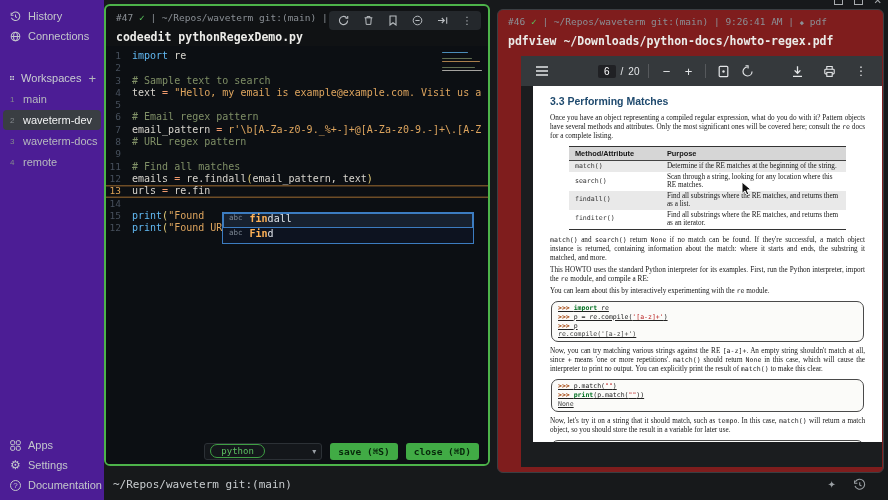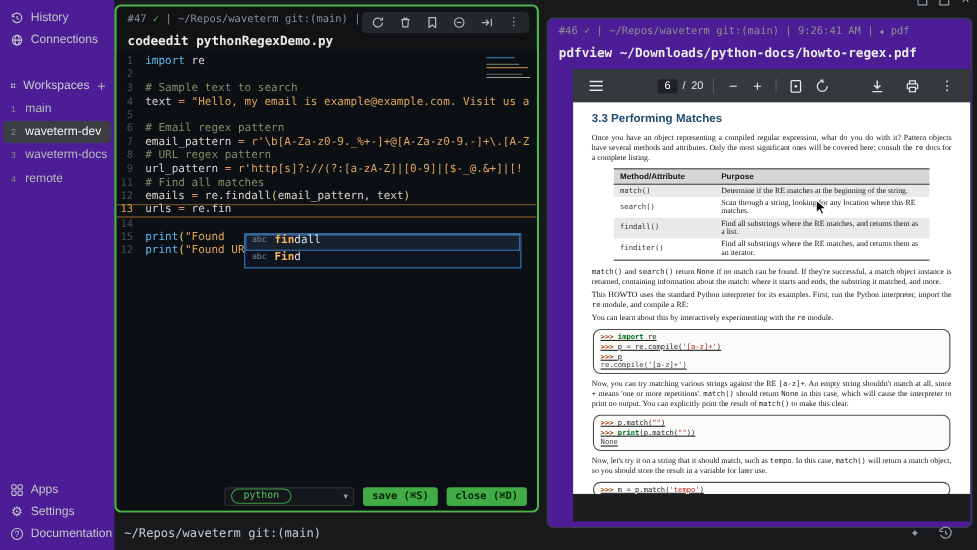--- a/index.html
+++ b/index.html
@@ -57,32 +57,32 @@
   .ac-m { color:#ffb257; font-weight:bold; }
   .ac-r { color:#dde2e8; }
 
   .panel-footer { position:absolute; left:0; right:0; bottom:0; height:26px; background:#0c0f13; display:flex; align-items:center; justify-content:flex-end; gap:8px; padding:0 9px; }
   .lang-select { width:118px; height:17px; background:#14171b; border:1px solid #2c3136; border-radius:3px; display:flex; align-items:center; justify-content:space-between; padding:0 5px; }
   .lang-pill { border:1px solid #3f9f44; color:#5cc061; border-radius:8px; padding:0 10px; font:9px "DejaVu Sans Mono", monospace; line-height:12px; }
   .lang-select .chev { color:#9aa0a6; font-size:8px; }
   .btn { background:#41ab45; color:#07270b; font:bold 9.5px "DejaVu Sans Mono", monospace; padding:3px 8px; border-radius:3px; cursor:pointer; }
 
   
-  .panel-right { left:497px; top:16px; width:387px; height:464px; background:#4c1d95; border:1px solid #3a3e42; }
+  .panel-right { left:497px; top:9px; width:387px; height:464px; background:#7f1d1d; border:1px solid #3a3e42; }
   .pdfviewer { position:absolute; left:23px; right:1px; top:46px; bottom:5px; background:#1b1d1f; }
   .pdf-toolbar { height:30px; background:#35393c; display:flex; align-items:center; padding:0 13px; color:#e4e6e8; }
   .tb-sep { width:1px; height:14px; background:#56595c; margin:0 9px; }
   .tb-ic { display:flex; align-items:center; justify-content:center; width:16px; }
   .pagegrp { display:flex; align-items:center; gap:5px; margin-left:48px; font:10px "Liberation Sans", sans-serif; }
   .pagebox { background:#202124; color:#fff; padding:1px 6px; border-radius:2px; font-size:10px; }
   .zoom-glyph { font-size:13px; line-height:13px; }
   .pdf-toolbar .kebab { font-size:12px; }
   .tb-right { margin-left:auto; display:flex; align-items:center; gap:16px; }
 
-  .pdf-page { background:#ffffff; height:356px; overflow:hidden; padding:7px 17px 0; font-family:"Liberation Serif", serif; font-size:7.2px; color:#151515; }
+  .pdf-page { background:#ffffff; height:356px; overflow:hidden; padding:7px 17px 0; font-family:"Liberation Serif", serif; font-size:7.2px; color:#151515;margin-left:12px; }
   .pdf-h { font:bold 10.5px "Liberation Sans", sans-serif; color:#1f4a6e; margin:2px 0 7px; }
   .pdf-page p { margin:3px 0; line-height:1.26; text-align:justify; }
   .icode { font-family:"DejaVu Sans Mono", monospace; font-size:6.6px; color:#222; }
   .pdf-tbl { width:88%; margin:5px auto 6px; border-collapse:collapse; font-size:7.2px; border-top:1.4px solid #333; border-bottom:1.4px solid #333; }
   .pdf-tbl th { background:#d6d6d6; font:bold 7.4px "Liberation Sans", sans-serif; text-align:left; padding:2px 6px; border-bottom:1px solid #444; }
   .pdf-tbl td { padding:1.2px 6px; line-height:1.15; }
   .pdf-tbl tr.odd { background:#e9e9e9; }
   .pdf-tbl td.mono { font-family:"DejaVu Sans Mono", monospace; font-size:6.6px; color:#333; white-space:nowrap; }
   .pdf-code { border:1px solid #4a4a4a; border-radius:7px; background:#fbfbf9; margin:5px 1px; padding:2px 6px; font:6.5px "DejaVu Sans Mono", monospace; line-height:1.35; color:#222;text-decoration:underline; }
   .pc-pr { color:#a3430a; font-weight:bold; } .pc-kw { color:#007020; font-weight:bold; }
@@ -234,21 +234,20 @@
         <div class="crow">
           <span class="gut">7</span>
           <span class="ctext"><span class="tk-v">email_pattern </span><span class="tk-o">= </span><span class="tk-s">r'\b[A-Za-z0-9._%+-]+@[A-Za-z0-9.-]+\.[A-Z</span></span>
         </div>
         <div class="crow">
           <span class="gut">8</span>
           <span class="ctext"><span class="tk-c"># URL regex pattern</span></span>
         </div>
         <div class="crow">
           <span class="gut">9</span>
-          <span class="ctext"><span class="tk-v">url_pattern </span><span class="tk-o">= </span><span class="tk-s">r'http[s]?://(?:[a-zA-Z]|[0-9]|[$-_@.&amp;+]|[!</span></span>
         </div>
         <div class="crow">
           <span class="gut">11</span>
           <span class="ctext"><span class="tk-c"># Find all matches</span></span>
         </div>
         <div class="crow">
           <span class="gut">12</span>
           <span class="ctext"><span class="tk-v">emails </span><span class="tk-o">= </span><span class="tk-v">re.findall</span><span class="tk-p">(</span><span class="tk-v">email_pattern, text</span><span class="tk-p">)</span></span>
         </div>
         <div class="crow cur">

